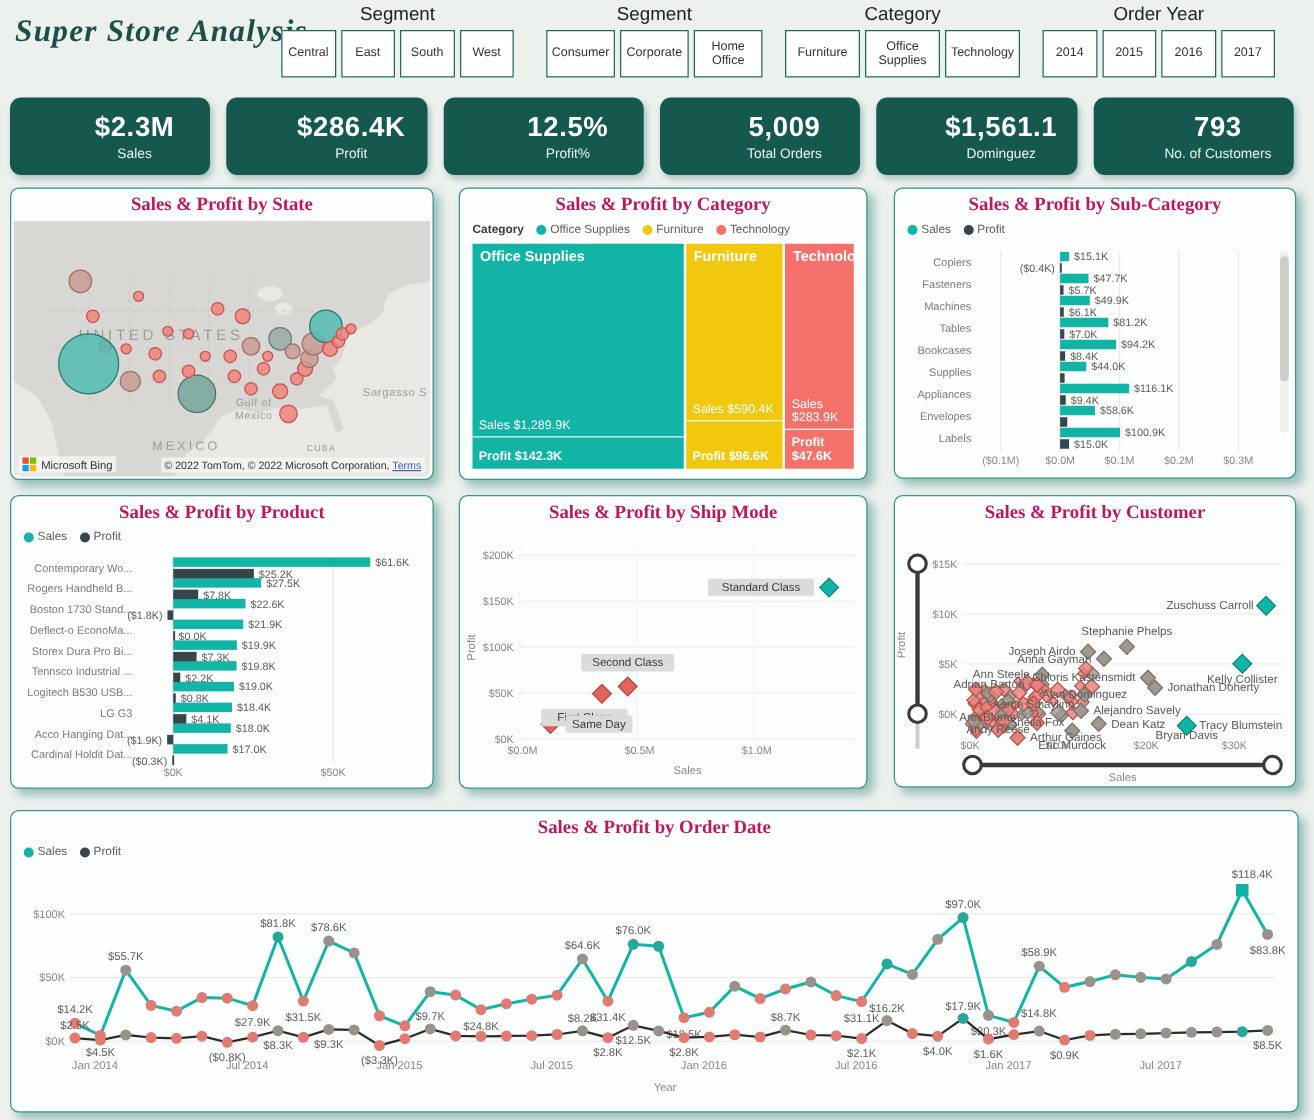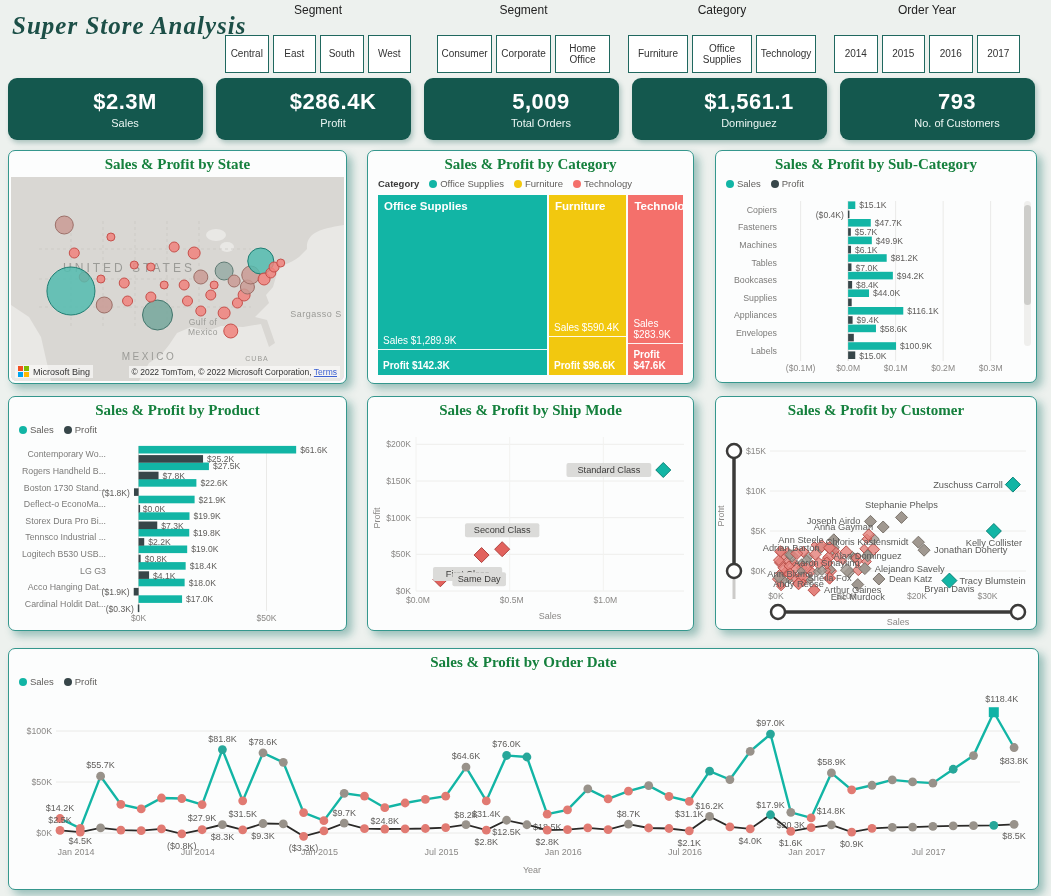--- a/index.html
+++ b/index.html
@@ -1,30 +1,30 @@
 <!DOCTYPE html>
 <html><head>
 <meta charset="utf-8">
 <style>
   html,body{margin:0;padding:0;background:#EDF1EE;font-family:"Liberation Sans",sans-serif;}
   #app{position:relative;width:1051px;height:896px;background:#EDF1EE;overflow:hidden;}
   
   #main-title{position:absolute;left:12px;top:12px;font:italic 600 25px "Liberation Serif",serif;color:#1C4F47;letter-spacing:1px;}
   .slicer{position:absolute;top:3px;}
-  .slicer-title{text-align:center;font-size:12px;color:#222;margin-bottom:18px;}
+  .slicer-title{text-align:center;font-size:15px;color:#222;margin-bottom:4px;}
   .slicer-btns{display:flex;gap:4px;}
   .slicer-btn{flex:1;min-height:34px;background:#fff;border:1px solid #20685F;display:flex;align-items:center;justify-content:center;text-align:center;font-size:10px;color:#333;line-height:1.15;padding:1px 2px;cursor:pointer;}
   
   #kpis{position:absolute;left:8px;top:78px;width:1027px;height:62px;display:flex;gap:13px;}
   .kpi{flex:1;background:#14584E;border-radius:9px;color:#fff;display:flex;flex-direction:column;align-items:center;justify-content:center;box-shadow:2px 3px 5px rgba(23,94,84,.3);padding-left:39px;}
   .kpi-value{font-size:22px;font-weight:bold;letter-spacing:.5px;}
   .kpi-label{font-size:11px;margin-top:2px;color:#EAF5F2;}
   
   .panel{position:absolute;background:#FCFDFD;border:1px solid #35978D;border-radius:7px;box-shadow:5px 5px 8px rgba(16,110,100,.38);}
-  .ptitle{margin:0;position:absolute;top:5px;left:0;right:0;text-align:center;font:600 15px "Liberation Serif",serif;color:#15803d;}
+  .ptitle{margin:0;position:absolute;top:5px;left:0;right:0;text-align:center;font:600 15px "Liberation Serif",serif;color:#be185d;}
   .legend{position:absolute;left:10px;top:27px;display:flex;align-items:center;gap:10px;font-size:9.5px;color:#605E5C;}
   .legend .lg-t{font-weight:bold;color:#3a3a3a;}
   .lg-item{display:flex;align-items:center;gap:3px;}
   .lg-dot{width:8px;height:8px;border-radius:50%;display:inline-block;}
   .chart-body{position:absolute;}
   .chart-body svg{display:block;}
   .p-state{left:8px;top:150px;width:337px;height:232px;}
   .p-category{left:367px;top:150px;width:325px;height:232px;}
   .p-subcategory{left:715px;top:150px;width:320px;height:231px;}
   .p-product{left:8px;top:396px;width:337px;height:233px;}
@@ -92,20 +92,24 @@
       </div>
     </div>
   <div id="kpis">
       <div class="kpi">
         <div class="kpi-value">$2.3M</div>
         <div class="kpi-label">Sales</div>
       </div>
       <div class="kpi">
         <div class="kpi-value">$286.4K</div>
         <div class="kpi-label">Profit</div>
+      </div>
+      <div class="kpi">
+        <div class="kpi-value">12.5%</div>
+        <div class="kpi-label">Profit%</div>
       </div>
       <div class="kpi">
         <div class="kpi-value">5,009</div>
         <div class="kpi-label">Total Orders</div>
       </div>
       <div class="kpi">
         <div class="kpi-value">$1,561.1</div>
         <div class="kpi-label">Dominguez</div>
       </div>
       <div class="kpi">

